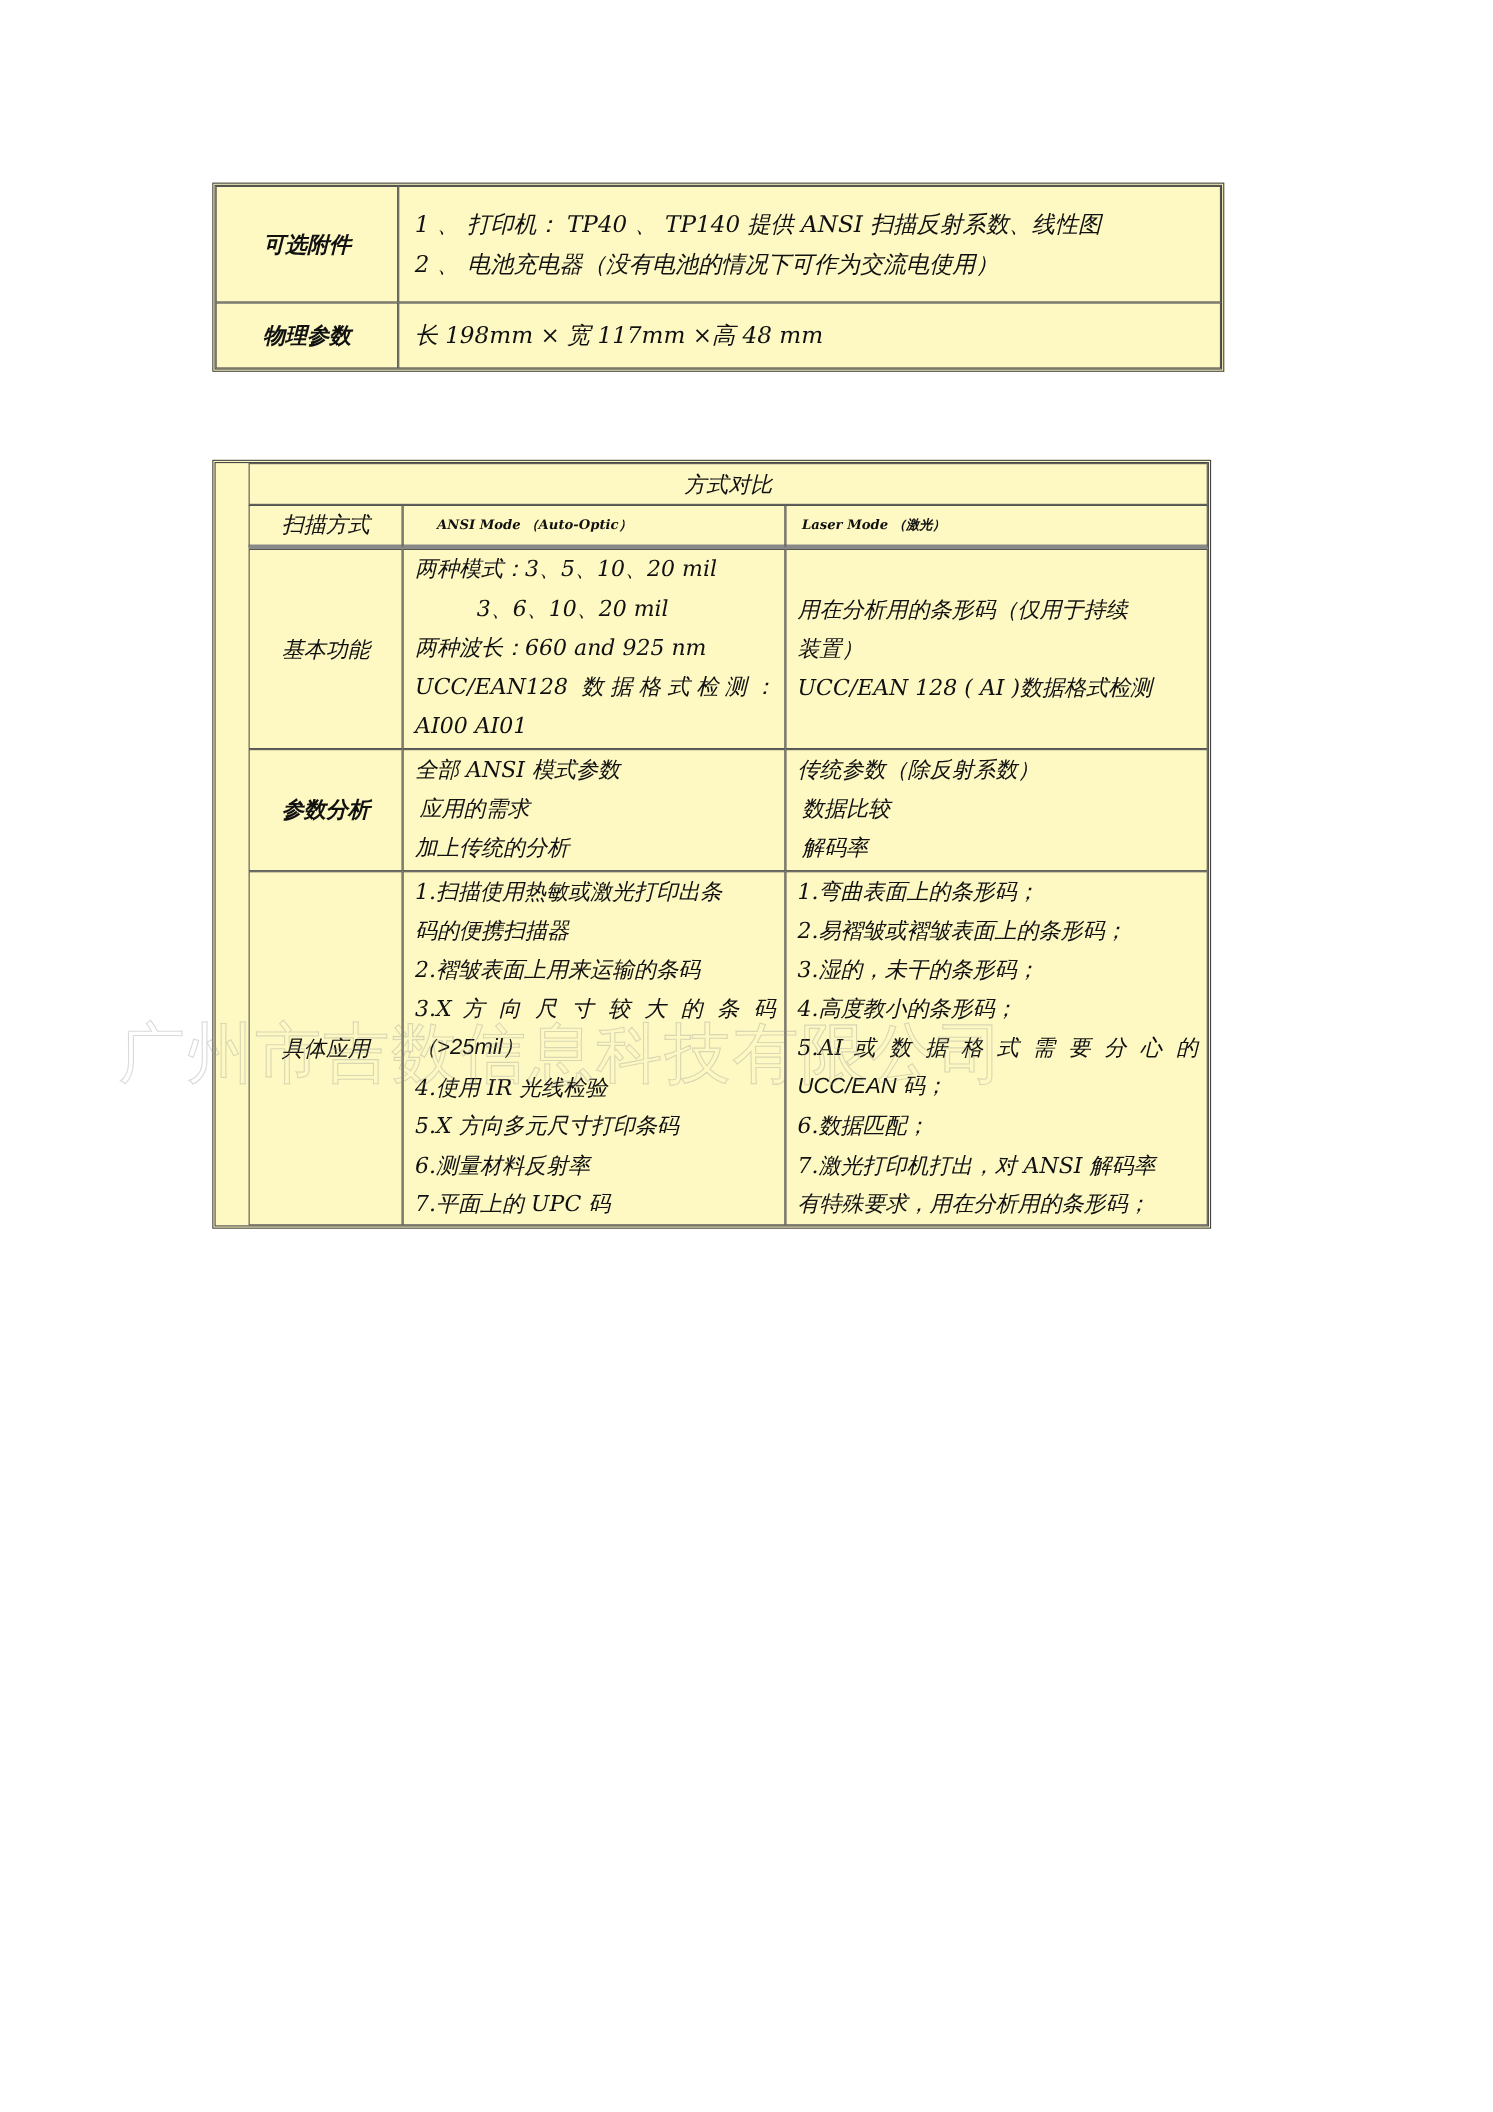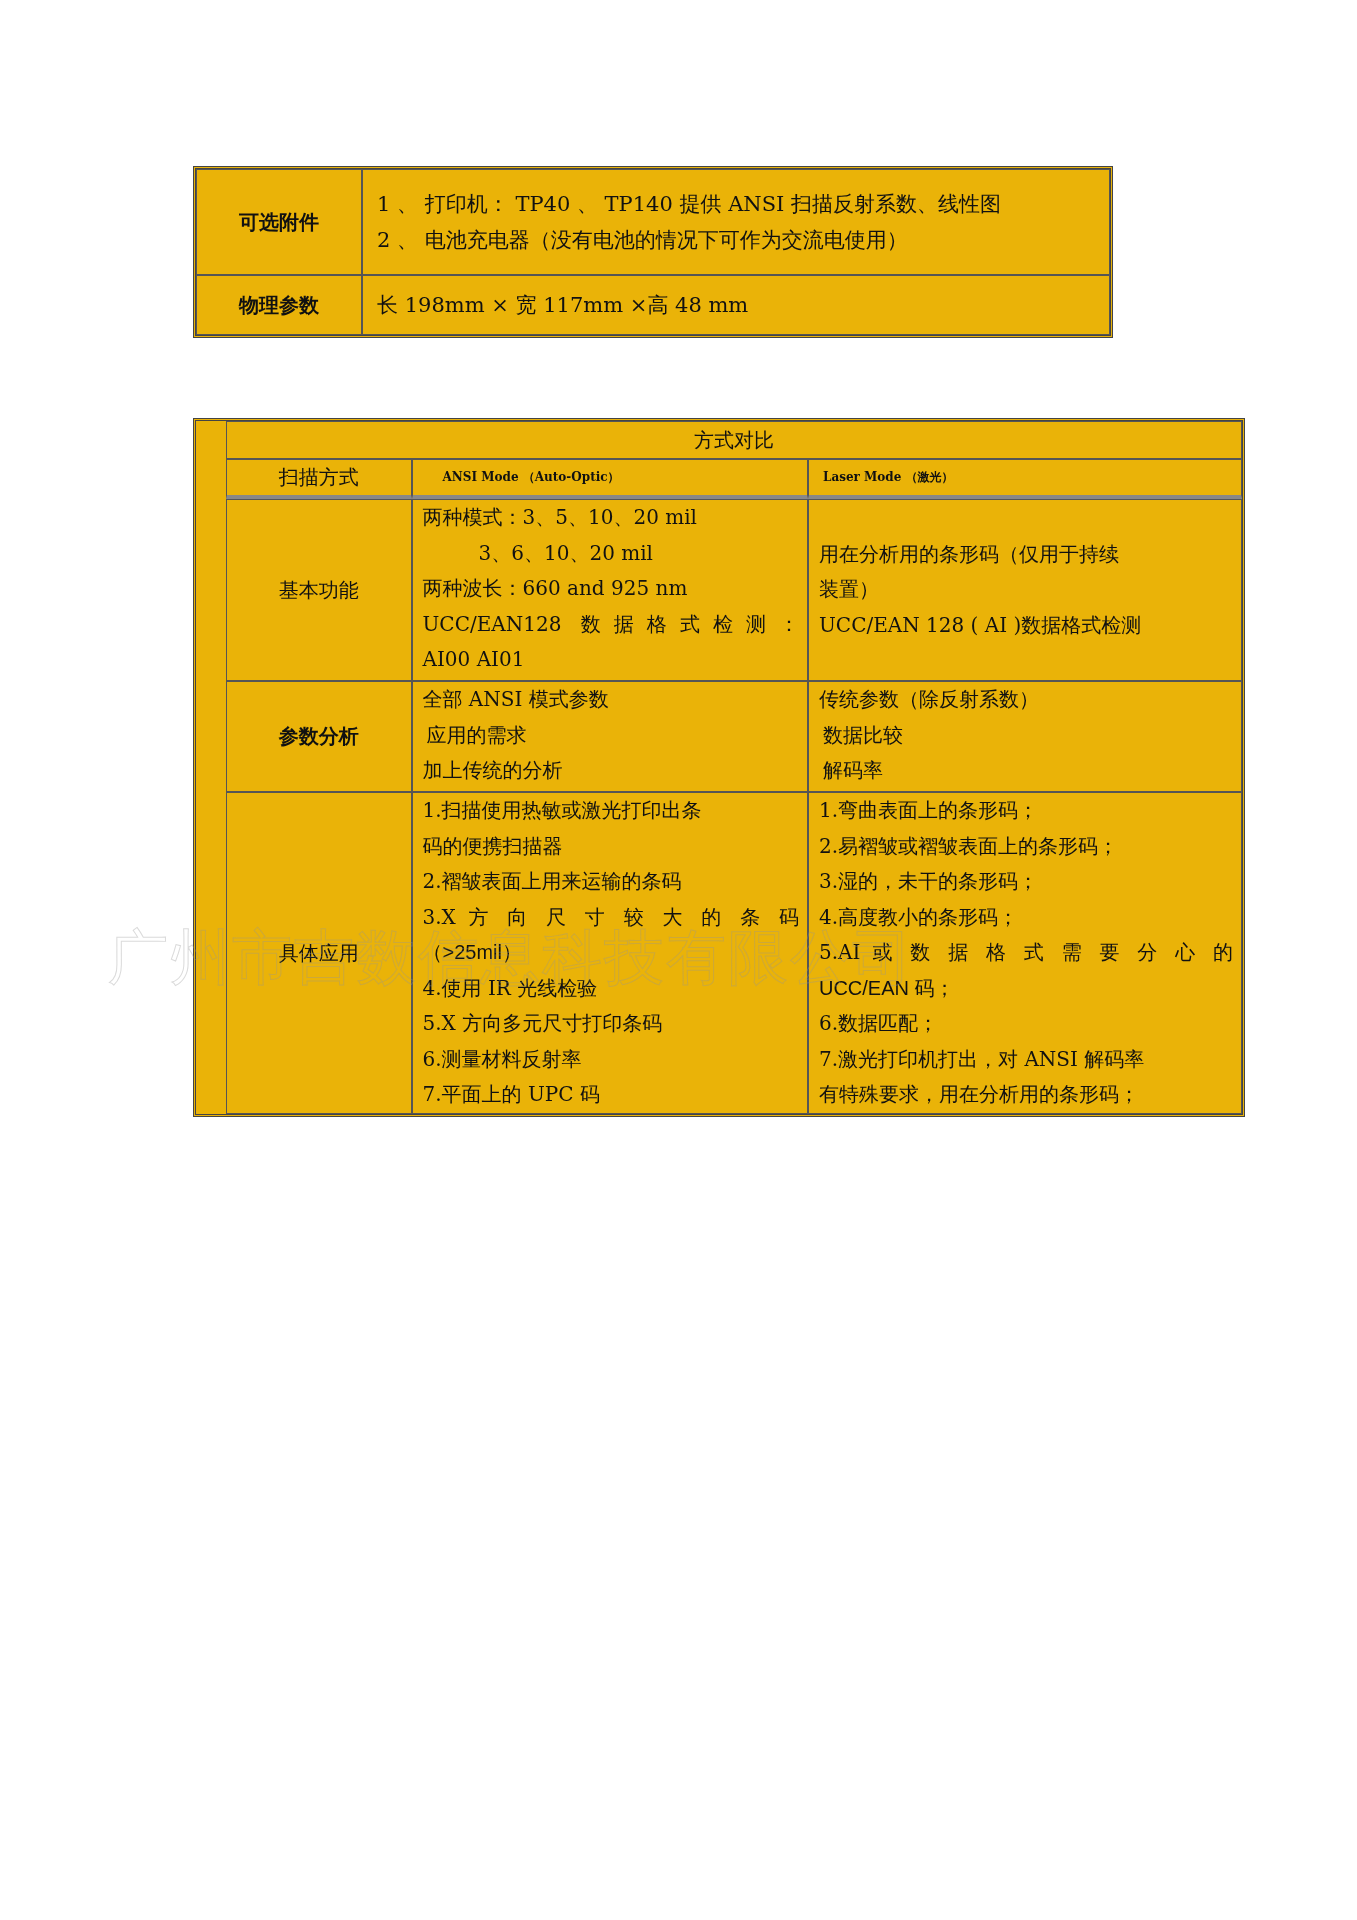--- a/index.html
+++ b/index.html
@@ -3,34 +3,34 @@
 <meta charset="utf-8">
 <style>
   html, body { margin: 0; padding: 0; }
   body {
     width: 1357px; height: 1920px; background: #ffffff; position: relative;
     font-family: "DejaVu Serif", "Liberation Serif", serif; color: #111;
     overflow: hidden;
   }
   .tbl {
     position: absolute; border-collapse: separate; border-spacing: 0;
-    border: 3px double #444; box-sizing: border-box; background: #eab308;
+    border: 3px double #444; box-sizing: border-box; background: #fef9c3; font-style: italic;
   }
   .tbl td {
     border: 1px solid #555; padding: 0; vertical-align: middle;
     box-sizing: border-box;
   }
   
   #t1 { left: 193px; top: 166px; width: 920px; }
   #t1 .lbl { width: 166px; text-align: center; font-family: "DejaVu Sans", sans-serif; font-weight: bold; font-size: 20px; }
   #t1 .val { padding-left: 14px; font-size: 21px; line-height: 36px; }
   #t1 .r1 { height: 106px; }
   #t1 .r2 { height: 60px; }
   
-  #t2 { left: 193px; top: 418px; width: 1052px; padding-left: 30px; }
+  #t2 { left: 193px; top: 418px; width: 908px; padding-left: 30px; }
   #t2 .title { height: 38px; text-align: center; font-family: "DejaVu Sans", sans-serif; font-size: 20px; }
   #t2 .hdr td { height: 40px; border-bottom: 4px solid #888; }
   #t2 .c1 { width: 168px; text-align: center; font-family: "DejaVu Sans", sans-serif; font-size: 20px; }
   #t2 .c1.bold { font-weight: bold; }
   #t2 .c2 { width: 359px; }
   #t2 .c3 { width: 393px; }
   #t2 .mode { font-weight: bold; font-size: 12px; padding-left: 14px; }
   #t2 .mode.c2 { padding-left: 30px; }
   #t2 .cell { font-size: 20px; line-height: 35.5px; padding: 0 8px 0 10px; vertical-align: top; }
   #t2 .cell.mid { vertical-align: middle; }

